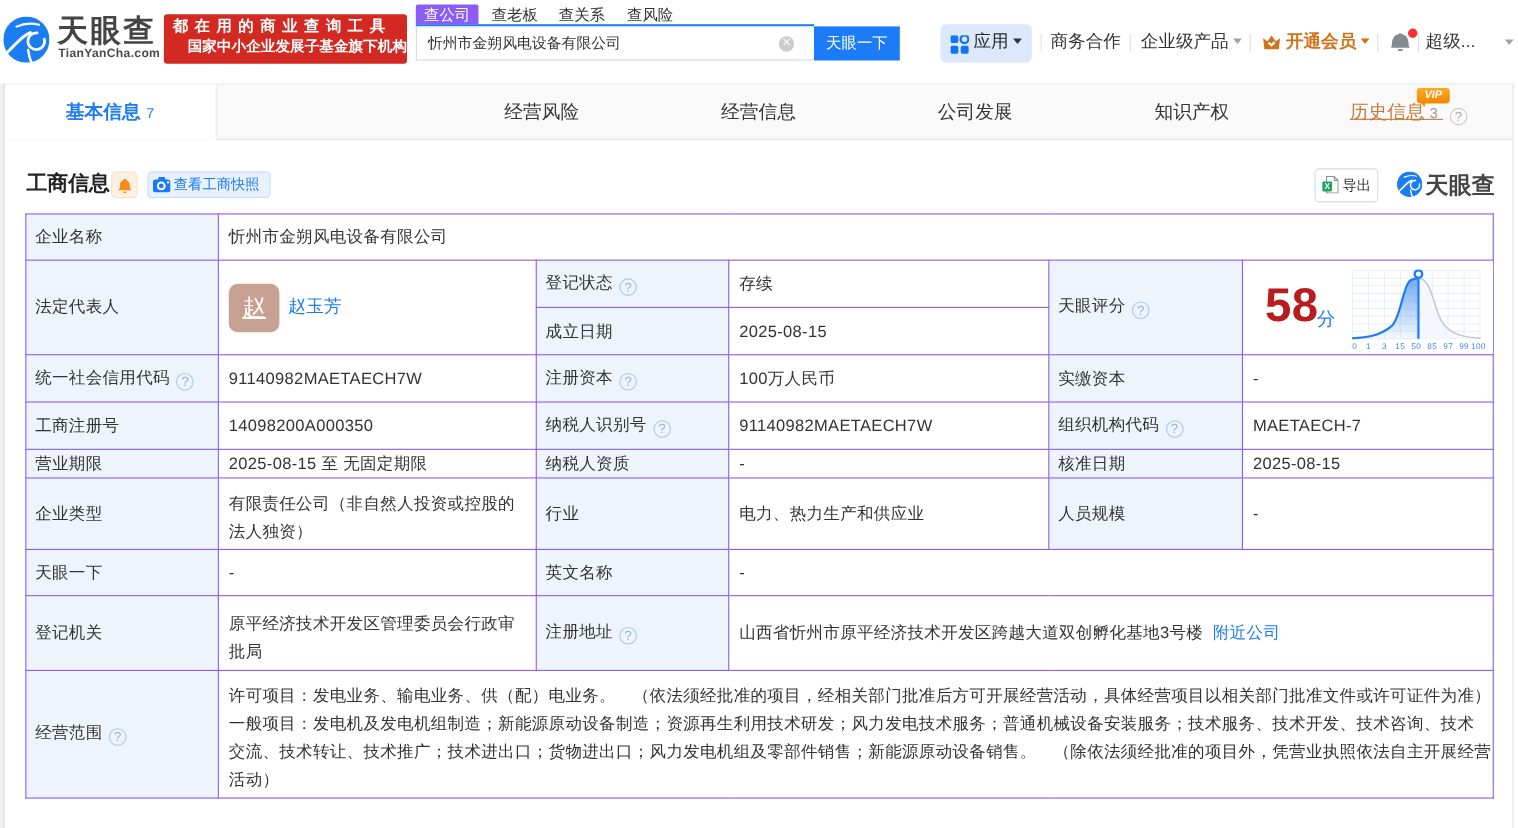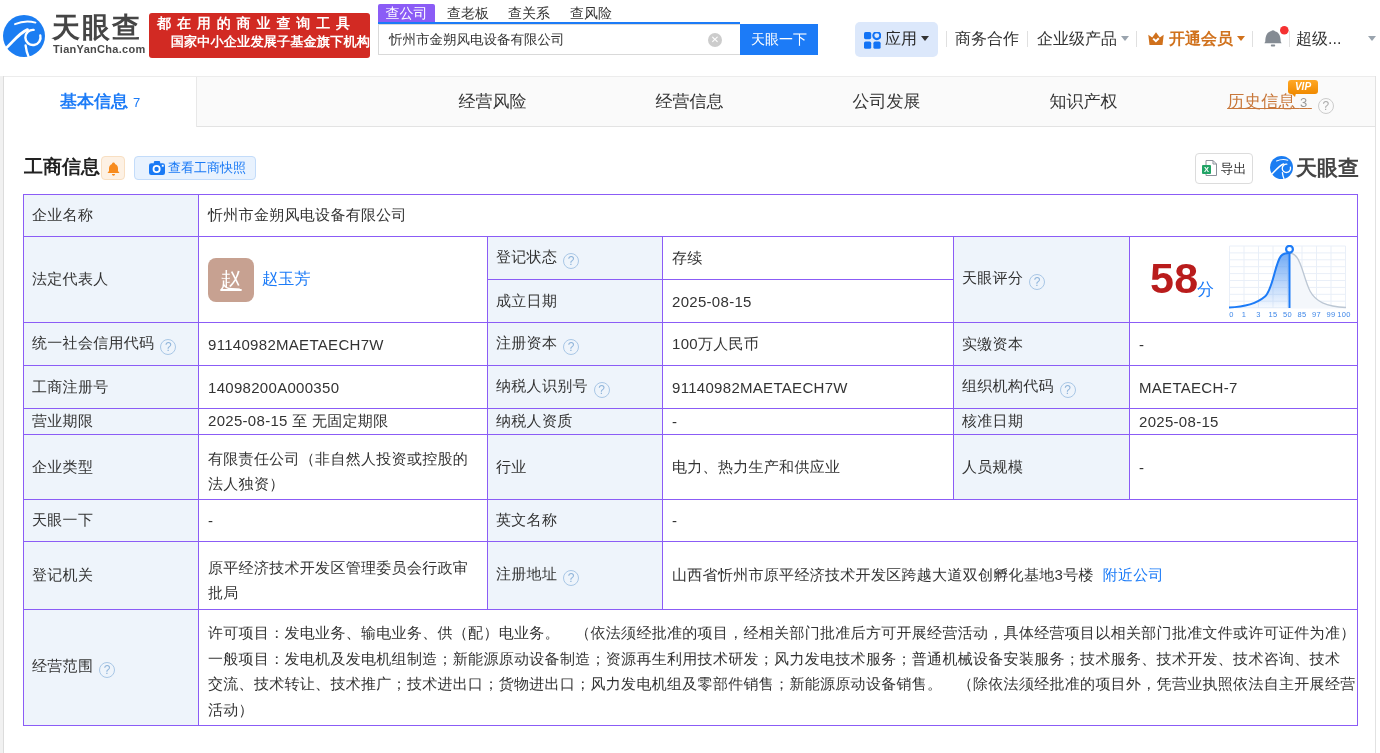--- a/index.html
+++ b/index.html
@@ -27,21 +27,21 @@
 
 #tabbar { position:absolute; left:4px; top:76px; width:1371px; height:51px; background:#fafafa; border-top:1px solid #ececec; border-bottom:1px solid #e3e3e3; }
 .tab { position:absolute; top:0; height:50px; line-height:50px; text-align:center; font-size:17px; color:#333; width:197px; }
 #tab-active { position:absolute; left:0px; top:0; width:193px; height:50px; background:#fff; border-right:1px solid #e8e8e8; text-align:center; line-height:50px; }
 #tab-active b { color:#1c7bf7; font-size:17px; }
 #tab-active span { color:#1c7bf7; font-size:13px; margin-left:5px; }
 
 #secthead { position:absolute; left:0; top:150px; width:1380px; height:36px; }
 #sectitle { position:absolute; left:24px; top:4px; font-size:19px; font-weight:bold; color:#222; }
 #bellchip { position:absolute; left:101px; top:6px; width:24px; height:24px; background:#fdf1e4; border:1px solid #f8dfc2; border-radius:4px; text-align:center; }
-#snapbtn { position:absolute; left:134px; top:6px; height:24px; background:#e8f2fe; border:1px solid #c3dcfa; border-radius:4px; font-size:13px; color:#1a7af5; line-height:22px; padding:0 9px 0 14px; }
+#snapbtn { position:absolute; left:134px; top:6px; height:24px; background:#e8f2fe; border:1px solid #c3dcfa; border-radius:4px; font-size:13px; color:#1a7af5; line-height:22px; padding:0 9px 0 4px; }
 #exportbtn { position:absolute; left:1195px; top:3px; width:58px; height:31px; background:#fff; border:1px solid #dcdcdc; border-radius:4px; font-size:13px; color:#333; line-height:29px; text-align:center; }
 
 #tbl { position:absolute; left:23px; top:194px; border-collapse:collapse; table-layout:fixed; }
 #tbl td { border:1px solid #8b5cf6; font-size:15px; letter-spacing:0.3px; color:#333; vertical-align:middle; }
 #tbl td.lb { background:#eef4fb; padding-left:8px; }
 #tbl td.vl { background:#fff; padding-left:9px; }
 .qm { display:inline-block; width:16px; height:16px; border:1px solid #a9c7e6; border-radius:50%; color:#8fb4da; font-size:12px; line-height:15px; text-align:center; vertical-align:-3px; margin-left:6px; background:transparent; }
 .lnk { color:#1c7bf7; }
 .green { color:#0b9c62;margin-left:42px; }
 

